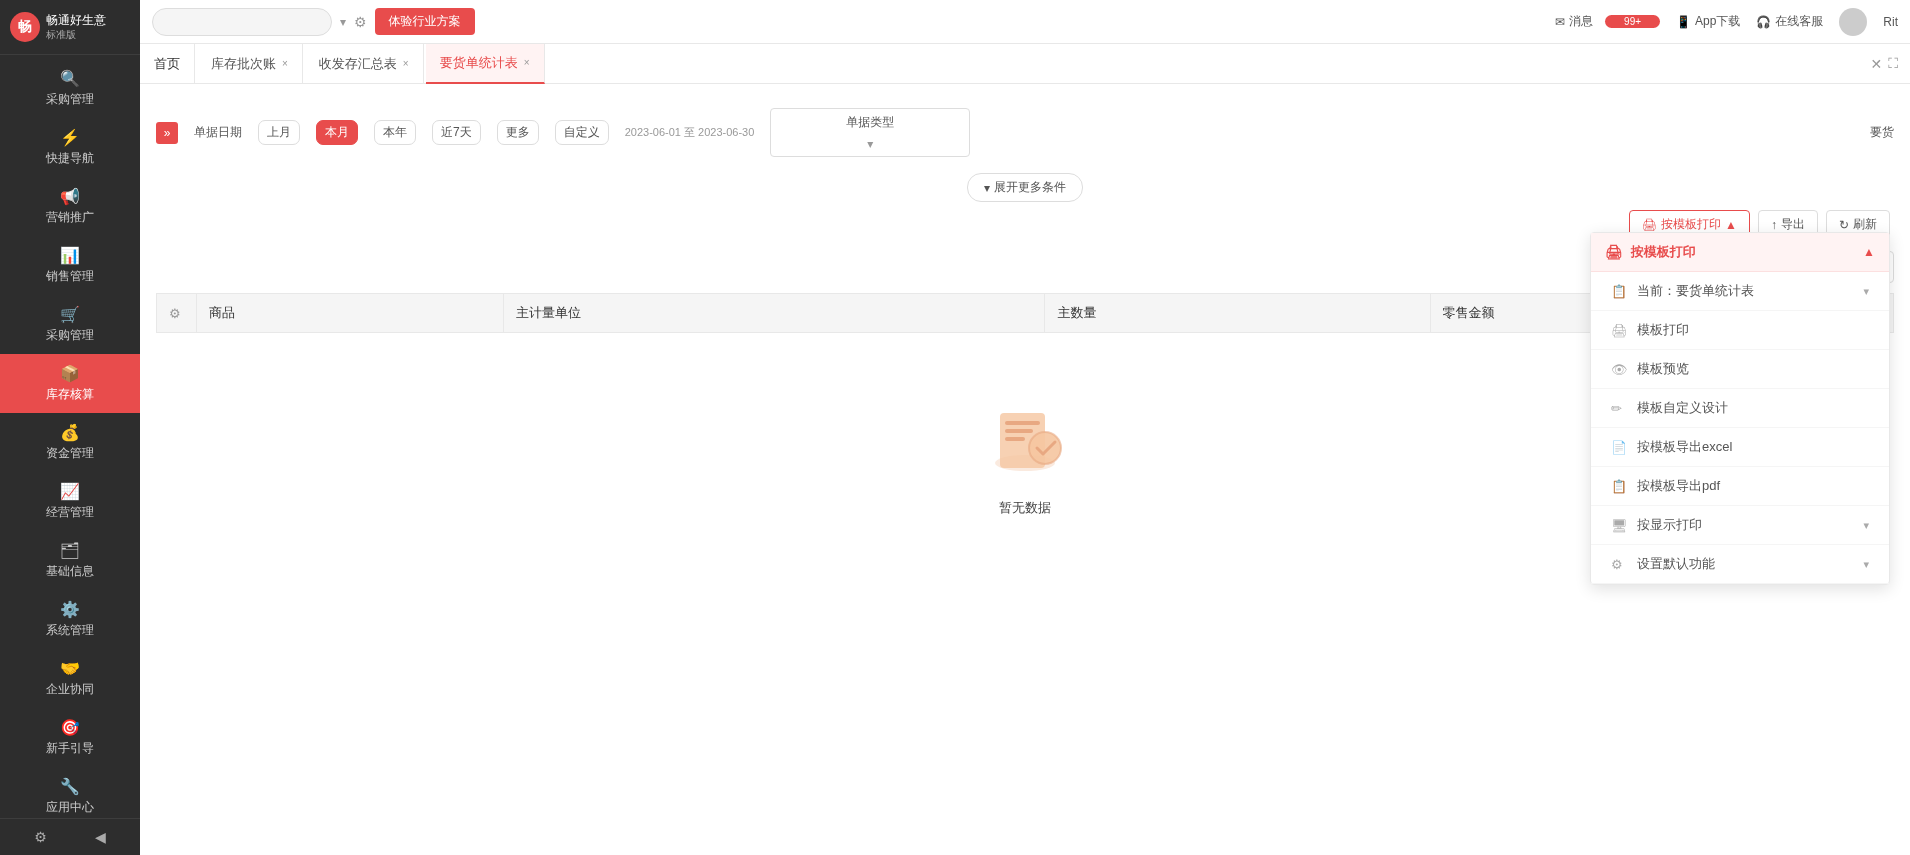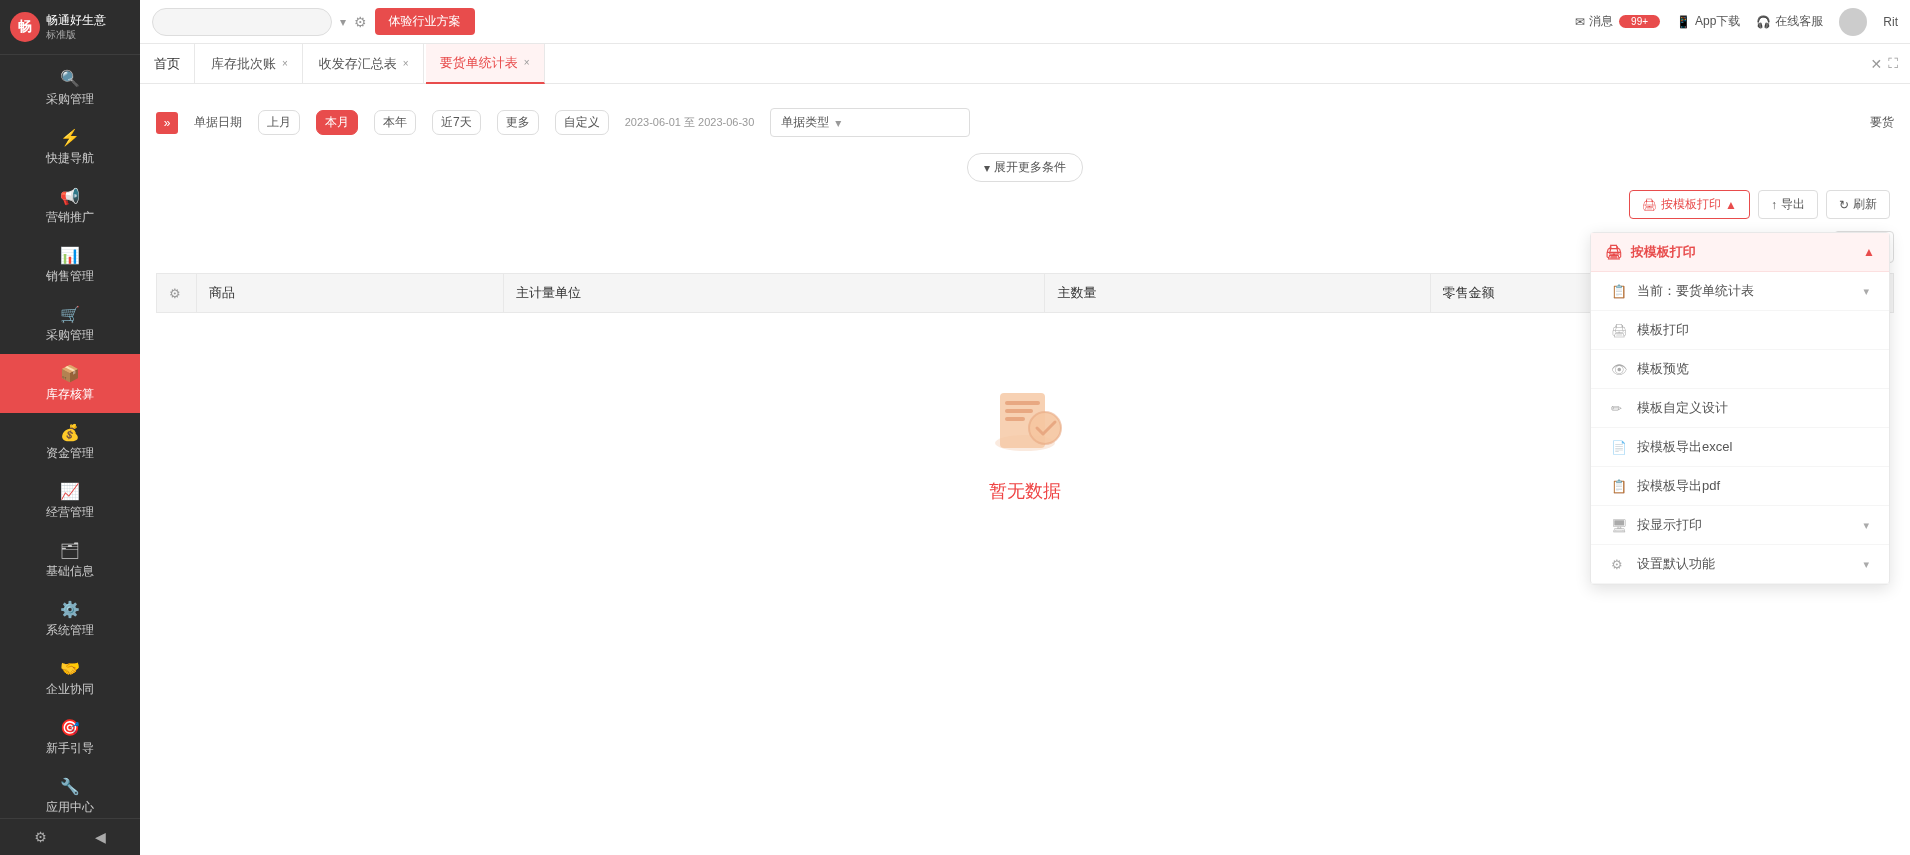--- a/index.html
+++ b/index.html
@@ -101,22 +101,22 @@
       cursor: pointer;
     }
     .topbar-spacer { flex: 1; }
     .topbar-actions { display: flex; align-items: center; gap: 16px; }
     .topbar-action-item { display: flex; align-items: center; gap: 4px; color: #555; cursor: pointer; font-size: 12px; }
     .topbar-action-item .badge {
       background: #e84c4c;
       color: #fff;
       border-radius: 8px;
       font-size: 10px;
-      padding: 1px 12px;
-      margin-left: 2px;
+      padding: 1px 19px;
+      margin-left: 8px;
     }
     .topbar-avatar {
       width: 28px; height: 28px;
       background: #ccc;
       border-radius: 50%;
       cursor: pointer;
     }
     .topbar-username { color: #555; font-size: 12px; cursor: pointer; }
 
     
@@ -200,20 +200,21 @@
       align-items: center;
       gap: 6px;
       padding: 5px 10px;
       border: 1px solid #ddd;
       border-radius: 4px;
       font-size: 12px;
       color: #555;
       background: #fff;
       cursor: pointer;
       min-width: 200px;
+      flex-direction: column;
     }
     .filter-select .chevron { color: #999; }
 
     
     .expand-more {
       display: flex;
       justify-content: center;
       margin: 8px 0;
     }
     .expand-more-btn {
@@ -306,21 +307,21 @@
       justify-content: center;
       padding: 60px 0;
       color: #999;
     }
     .empty-icon {
       width: 90px;
       height: 90px;
       margin-bottom: 16px;
       position: relative;
     }
-    .empty-text { font-size: 18px; color: #ef4444; }
+    .empty-text { font-size: 13px; color: #404040; }
     .dropdown-menu {
       position: absolute;
       top: 148px;
       right: 20px;
       width: 300px;
       background: #fff;
       border: 1px solid #e8e8e8;
       border-radius: 4px;
       box-shadow: 0 4px 16px rgba(0,0,0,0.12);
       z-index: 200;

